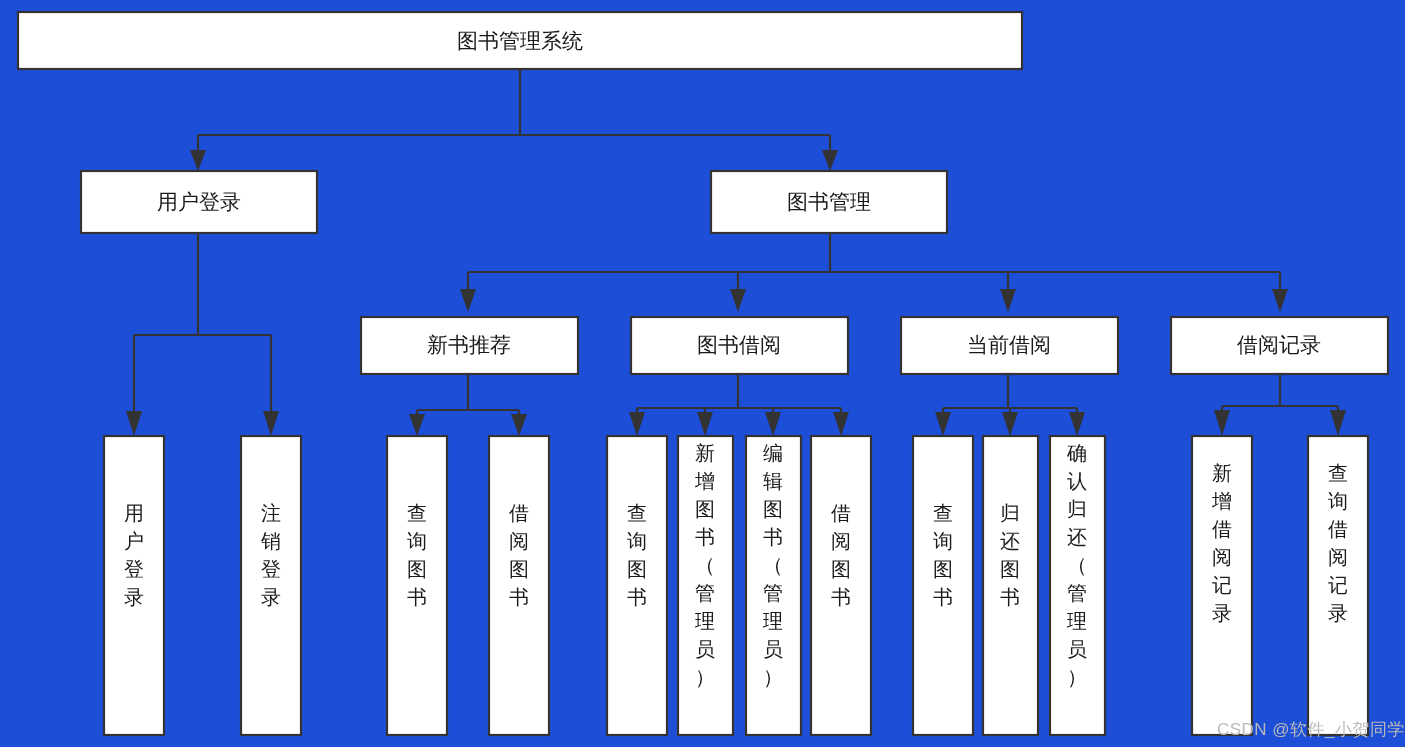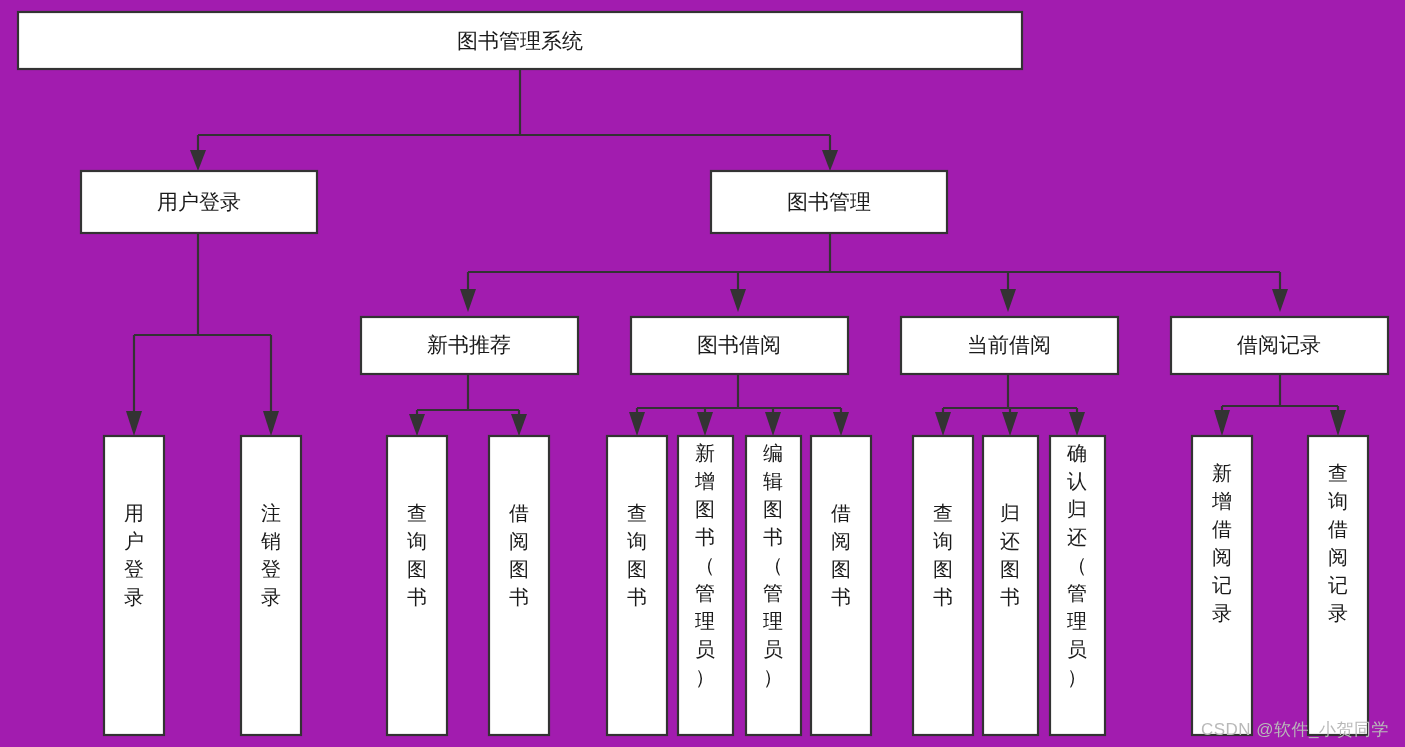--- a/index.html
+++ b/index.html
@@ -10,21 +10,21 @@
   body {
     width: 1405px;
     height: 747px;
     font-family: "Liberation Sans", "DejaVu Sans", sans-serif;
     overflow: hidden;
   }
   #diagram-root {
     position: relative;
     width: 1405px;
     height: 747px;
-    background: #a21caf;
+    background: #1d4ed8;
   }
   svg.diagram-canvas {
     position: absolute;
     left: 0;
     top: 0;
     width: 1405px;
     height: 747px;
     display: block;
   }
   .node-box {
@@ -49,21 +49,21 @@
     stroke: #333333;
     stroke-width: 2.2;
     fill: none;
   }
   .arrow-head {
     fill: #333333;
     stroke: none;
   }
   .watermark-text {
     position: absolute;
-    right: 16px;
+    right: 0;
     bottom: 6px;
     font-family: "Liberation Sans", "DejaVu Sans", sans-serif;
     font-size: 17px;
     color: #b9b9b9;
     letter-spacing: 0.5px;
     white-space: nowrap;
     user-select: none;
   }
 </style>
 </head>

